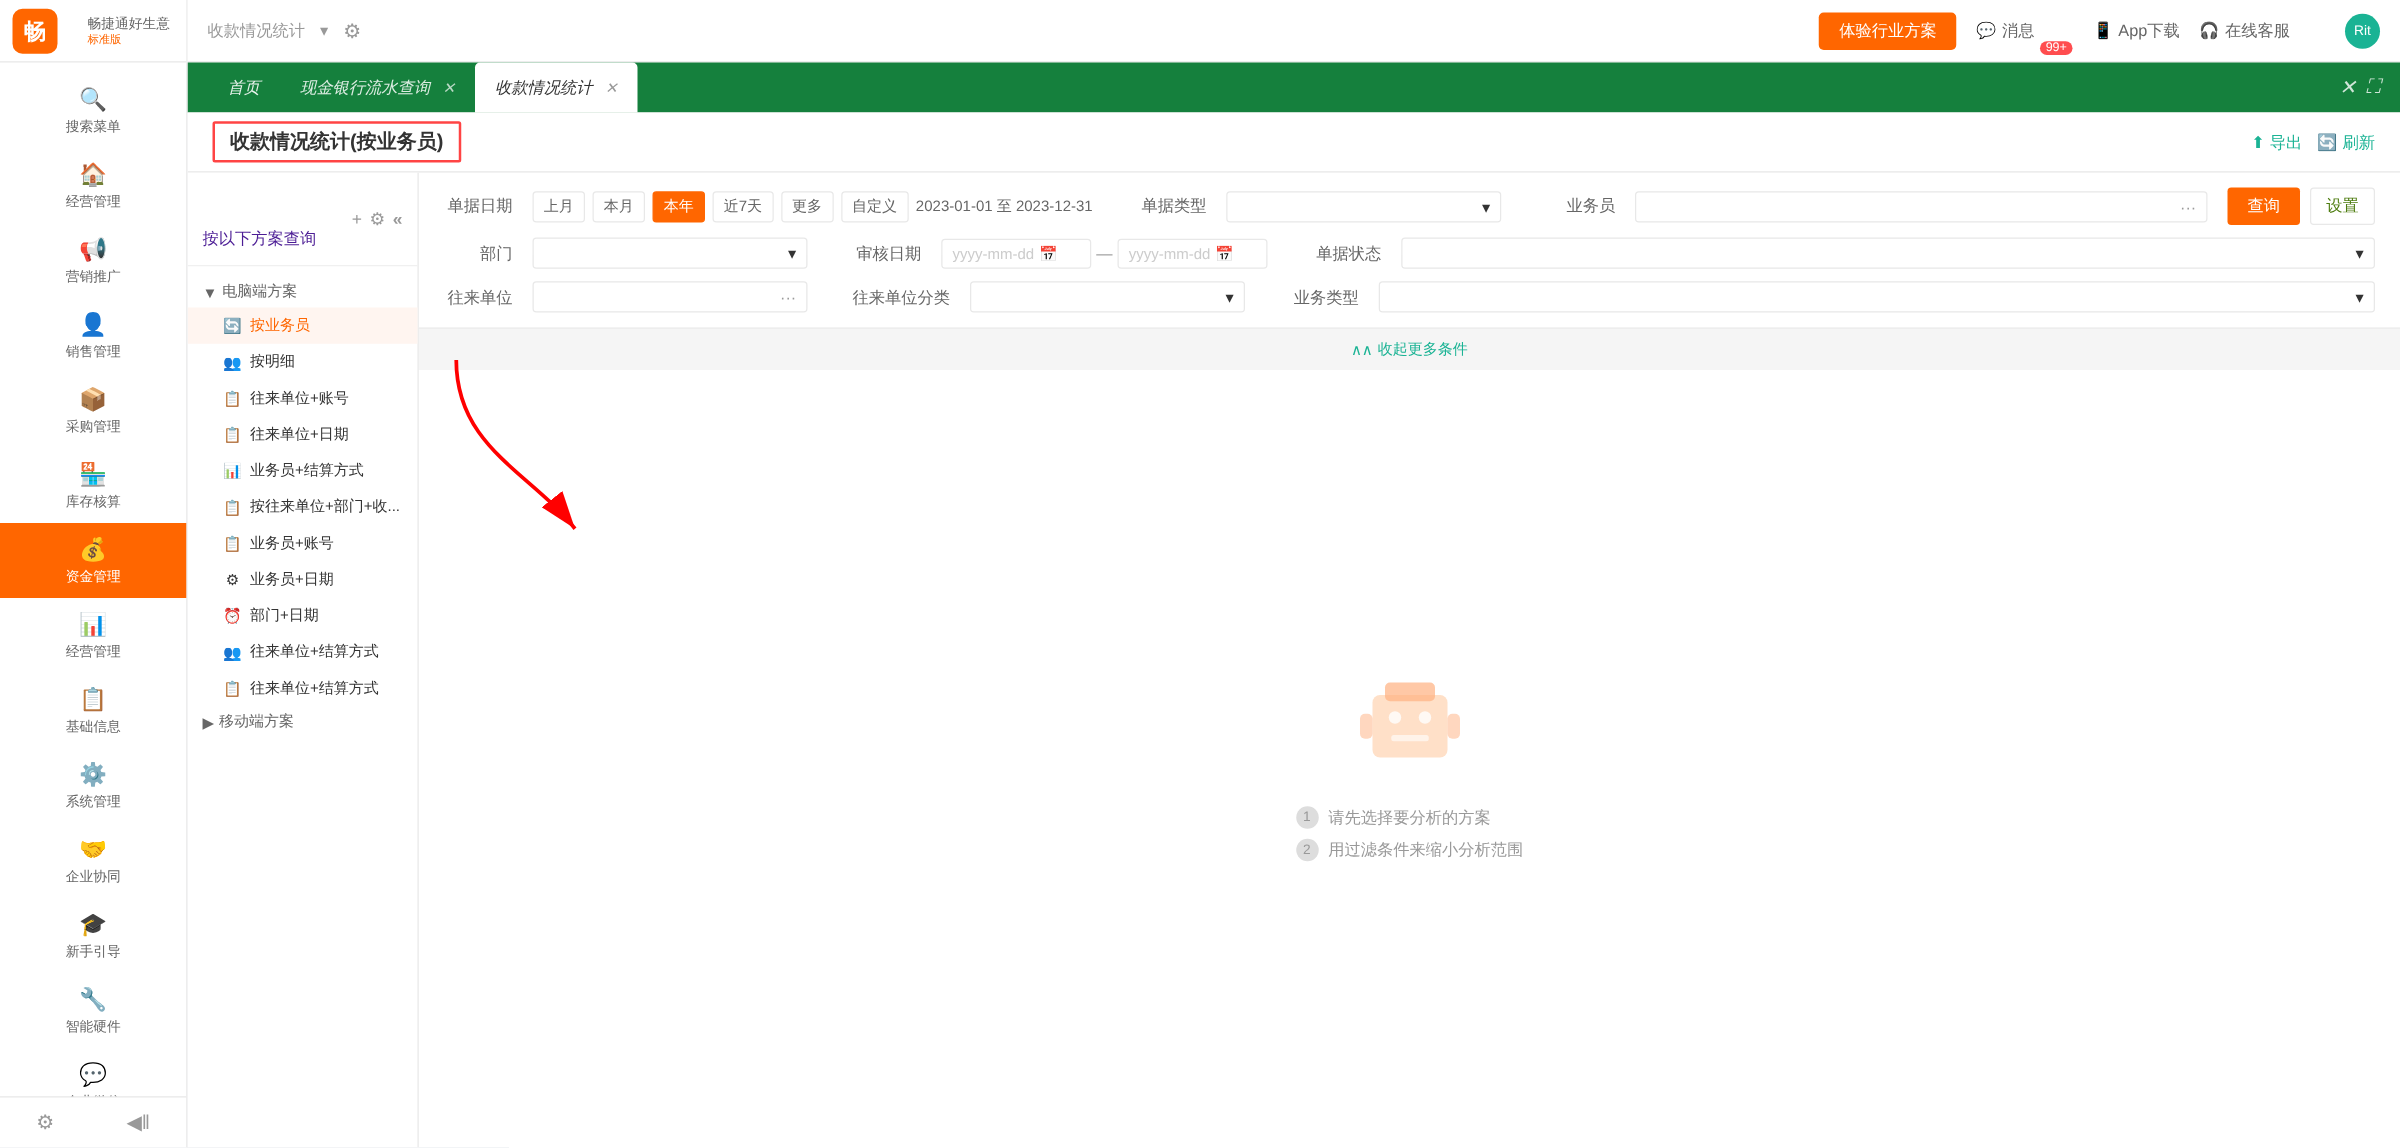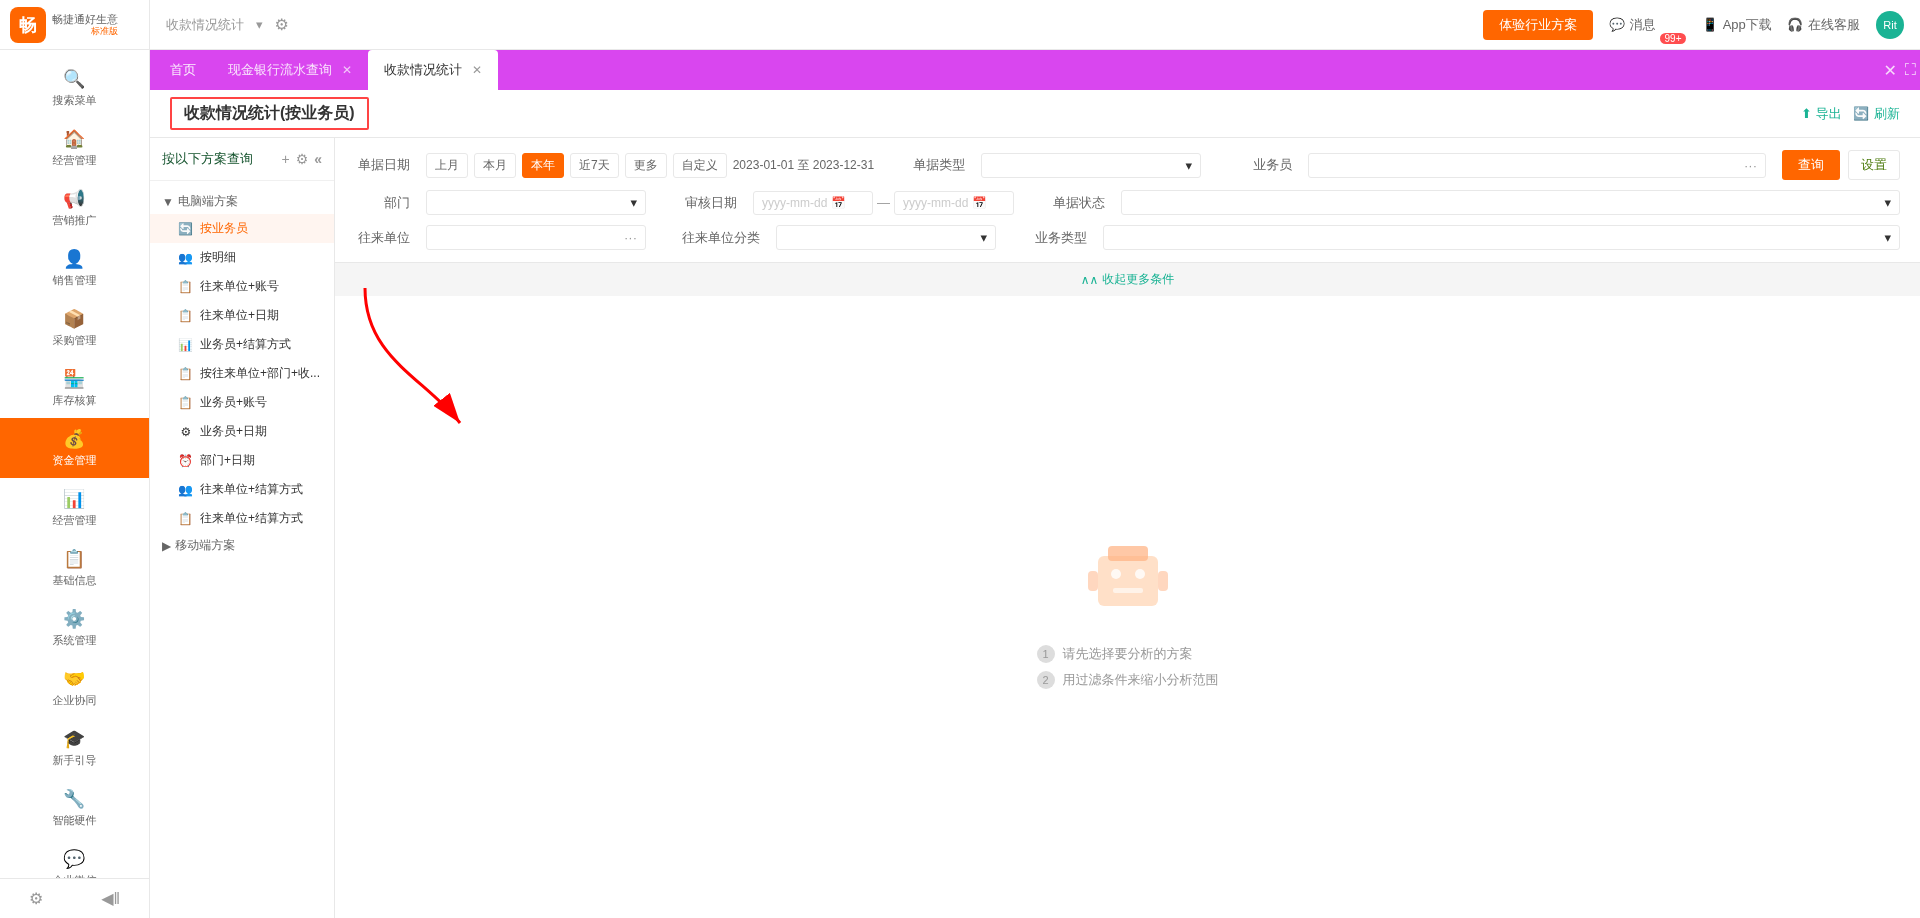--- a/index.html
+++ b/index.html
@@ -5,21 +5,21 @@
     * { box-sizing: border-box; margin: 0; padding: 0; }
     body { font-family: "Microsoft YaHei", "PingFang SC", Arial, sans-serif; font-size: 13px; background: #f0f2f5; color: #333; overflow: hidden; }
 
     
     .app-container { display: flex; height: 918px; width: 1920px; }
 
     
     .sidebar { width: 150px; background: #fff; border-right: 1px solid #e8e8e8; display: flex; flex-direction: column; flex-shrink: 0; }
     .sidebar-logo { height: 50px; background: #fff; display: flex; align-items: center; padding: 0 10px; border-bottom: 1px solid #e8e8e8; }
     .logo-icon { width: 36px; height: 36px; background: #ff6600; border-radius: 8px; display: flex; align-items: center; justify-content: center; color: #fff; font-size: 18px; font-weight: bold; }
-    .logo-text { margin-left: 6px; font-size: 11px; color: #666; line-height: 1.3; text-align: right; }
+    .logo-text { margin-left: 24px; font-size: 11px; color: #666; line-height: 1.3; }
     .logo-badge { font-size: 9px; color: #ff6600; }
     .sidebar-nav { flex: 1; overflow-y: auto; padding: 8px 0; }
     .sidebar-item { display: flex; flex-direction: column; align-items: center; padding: 10px 0; cursor: pointer; color: #666; transition: all 0.2s; }
     .sidebar-item .s-icon { font-size: 18px; margin-bottom: 3px; }
     .sidebar-item .s-label { font-size: 11px; }
     .sidebar-item.active-fund { background: #ff6600; color: #fff; border-radius: 0; }
     .sidebar-bottom { padding: 10px 0; border-top: 1px solid #e8e8e8; display: flex; justify-content: space-around; }
     .sidebar-bottom-btn { color: #999; font-size: 16px; cursor: pointer; }
 
     
@@ -28,21 +28,21 @@
     
     .top-bar { height: 50px; background: #fff; border-bottom: 1px solid #e8e8e8; display: flex; align-items: center; padding: 0 16px; justify-content: space-between; }
     .top-left { display: flex; align-items: center; gap: 12px; }
     .breadcrumb-area { display: flex; align-items: center; gap: 6px; color: #999; font-size: 13px; }
     .top-right { display: flex; align-items: center; gap: 16px; }
     .trial-btn { background: #ff6600; color: #fff; border: none; padding: 6px 16px; border-radius: 4px; cursor: pointer; font-size: 13px; }
     .top-action { display: flex; align-items: center; gap: 4px; color: #666; font-size: 13px; cursor: pointer; }
     .badge-red { background: #ff4d4f; color: #fff; border-radius: 10px; padding: 0 5px; font-size: 10px; margin-top: 28px; }
 
     
-    .tab-bar { height: 40px; background: #d946ef; display: flex; align-items: center; padding: 0 4px; gap: 0; }
+    .tab-bar { height: 40px; background: #15803d; display: flex; align-items: center; padding: 0 16px; gap: 0; font-style: italic; }
     .tab-item { height: 40px; display: flex; align-items: center; padding: 0 16px; color: rgba(255,255,255,0.85); cursor: pointer; font-size: 13px; gap: 6px; position: relative; }
     .tab-item.active { background: #fff; color: #333; border-radius: 4px 4px 0 0; }
     .tab-item .tab-close { color: rgba(255,255,255,0.7); font-size: 12px; margin-left: 4px; }
     .tab-item.active .tab-close { color: #999; }
     .tab-home { color: rgba(255,255,255,0.9); }
     .tab-bar-right { margin-left: auto; display: flex; gap: 8px; }
     .tab-bar-btn { color: rgba(255,255,255,0.8); font-size: 16px; cursor: pointer; }
 
     
     .page-area { flex: 1; background: #f5f5f5; overflow: hidden; display: flex; flex-direction: column; }
@@ -53,21 +53,21 @@
     .page-title { font-size: 16px; font-weight: bold; color: #333; }
     .page-actions { display: flex; gap: 12px; }
     .page-action-btn { display: flex; align-items: center; gap: 4px; color: #1ab394; cursor: pointer; font-size: 13px; }
 
     
     .content-body { flex: 1; display: flex; overflow: hidden; }
 
     
     .left-panel { width: 185px; background: #fff; border-right: 1px solid #e8e8e8; display: flex; flex-direction: column; flex-shrink: 0; }
     .left-panel-header { padding: 12px; display: flex; align-items: center; justify-content: space-between; border-bottom: 1px solid #f0f0f0; }
-    .left-panel-title { font-size: 13px; color: #14532d; }
+    .left-panel-title { font-size: 13px; color: #4c1d95; margin-top: 32px; }
     .left-panel-actions { display: flex; gap: 6px; }
     .lp-icon { color: #999; cursor: pointer; font-size: 14px; }
     .scheme-section { padding: 8px 0; }
     .scheme-group-title { padding: 4px 12px; display: flex; align-items: center; gap: 4px; font-size: 12px; color: #666; cursor: pointer; }
     .scheme-item { padding: 6px 12px 6px 28px; display: flex; align-items: center; gap: 6px; cursor: pointer; color: #333; font-size: 12px; }
     .scheme-item.active { color: #ff6600; background: #fff5f0; }
     .scheme-item-icon { width: 16px; height: 16px; display: flex; align-items: center; justify-content: center; font-size: 12px; }
 
     
     .right-panel { flex: 1; display: flex; flex-direction: column; overflow: hidden; }
@@ -195,21 +195,21 @@
           <span class="badge-red">99+</span>
         </div>
         <div class="top-action">
           <span>📱</span>
           <span>App下载</span>
         </div>
         <div class="top-action">
           <span>🎧</span>
           <span>在线客服</span>
         </div>
-        <div class="top-action" style="background:#1ab394; color:#fff; border-radius:50%; width:28px; height:28px; display:flex;align-items:center;justify-content:center;font-size:11px;">
+        <div class="top-action" style="background:#1ab394; color:#fff; border-radius:50%; width:28px; height:28px; display:flex;align-items:center;justify-content:center;font-size:11px;margin-left:28px;">
           <span>Rit</span>
         </div>
       </div>
     </div>
 
     <div class="tab-bar">
       <div class="tab-item tab-home">
         <span>首页</span>
       </div>
       <div class="tab-item">

